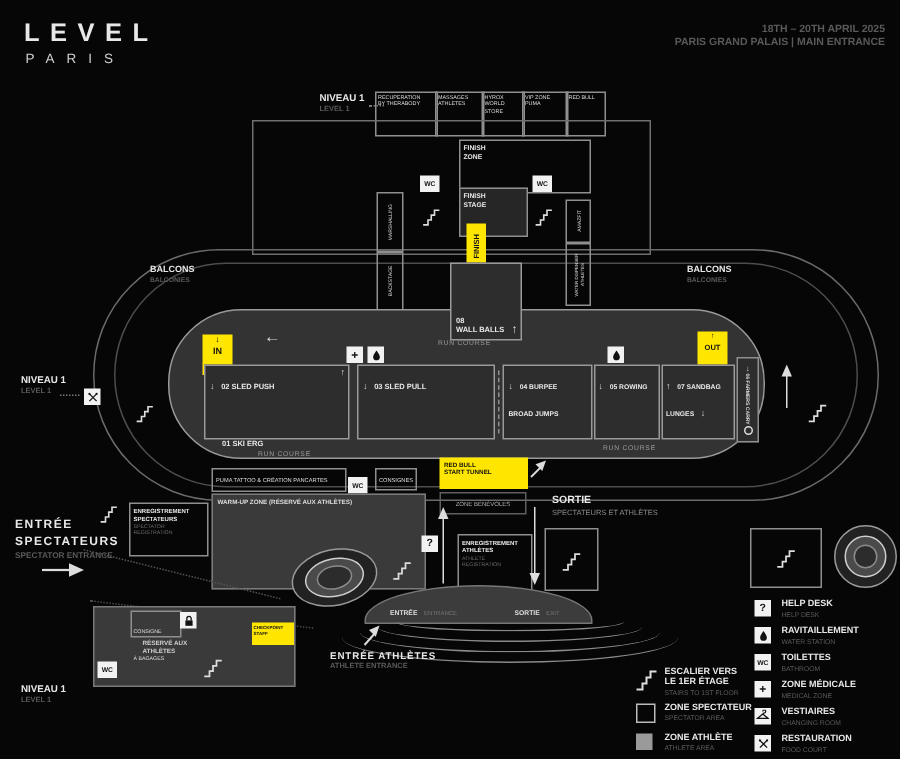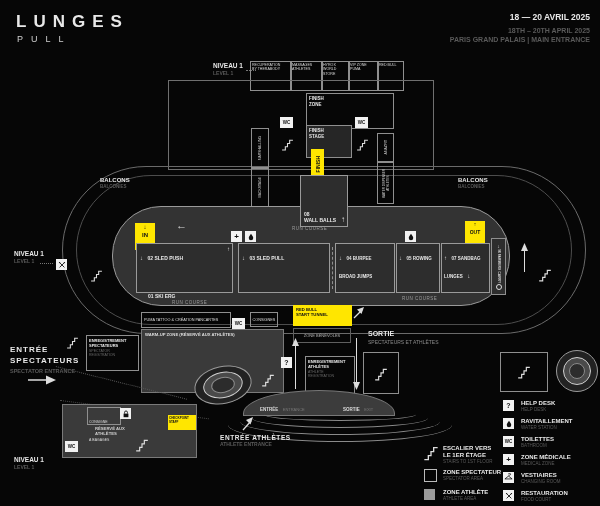--- a/index.html
+++ b/index.html
@@ -31,27 +31,26 @@
   .lbl-85{font-size:8.5px;line-height:1.3;}
   .arrow-glyph{color:#ddd;font-weight:bold;}
   .wave{position:absolute;border-bottom:1px solid #8a8a8a;border-radius:0 0 100% 100%;}
 </style>
 </head>
 <body>
 
 <div class="canvas">
 
   <div class="a" style="left:16px;top:12px;font-size:17px;letter-spacing:7px;" class2="logo">
-    <span class="bold white" data-bind="header.logo_line1">LUNGES</span>
+    <span class="bold white" data-bind="header.logo_line1">LEVEL</span>
   </div>
   <div class="a" style="left:17px;top:34px;font-size:9px;letter-spacing:8px;color:#cfcfcf;">
-    <span data-bind="header.logo_line2">PULL</span>
+    <span data-bind="header.logo_line2">PARIS</span>
   </div>
   <div class="a" style="right:10px;top:12px;text-align:right;">
-    <div class="bold lbl-85 white" data-bind="header.date_fr">18 — 20 AVRIL 2025</div>
     <div class="bold lbl-7 dim" style="margin-top:4px;" data-bind="header.date_en">18TH – 20TH APRIL 2025</div>
     <div class="bold lbl-7 dim" data-bind="header.venue_en">PARIS GRAND PALAIS | MAIN ENTRANCE</div>
   </div>
 
   <div class="a" style="left:213px;top:62px;">
     <div class="bold lbl-65 white" data-bind="levels.fr">NIVEAU 1</div>
     <div class="lbl-5 dim bold" data-bind="levels.en">LEVEL 1</div>
   </div>
   <div class="a dots" style="left:246px;top:70px;width:10px;"></div>
 

